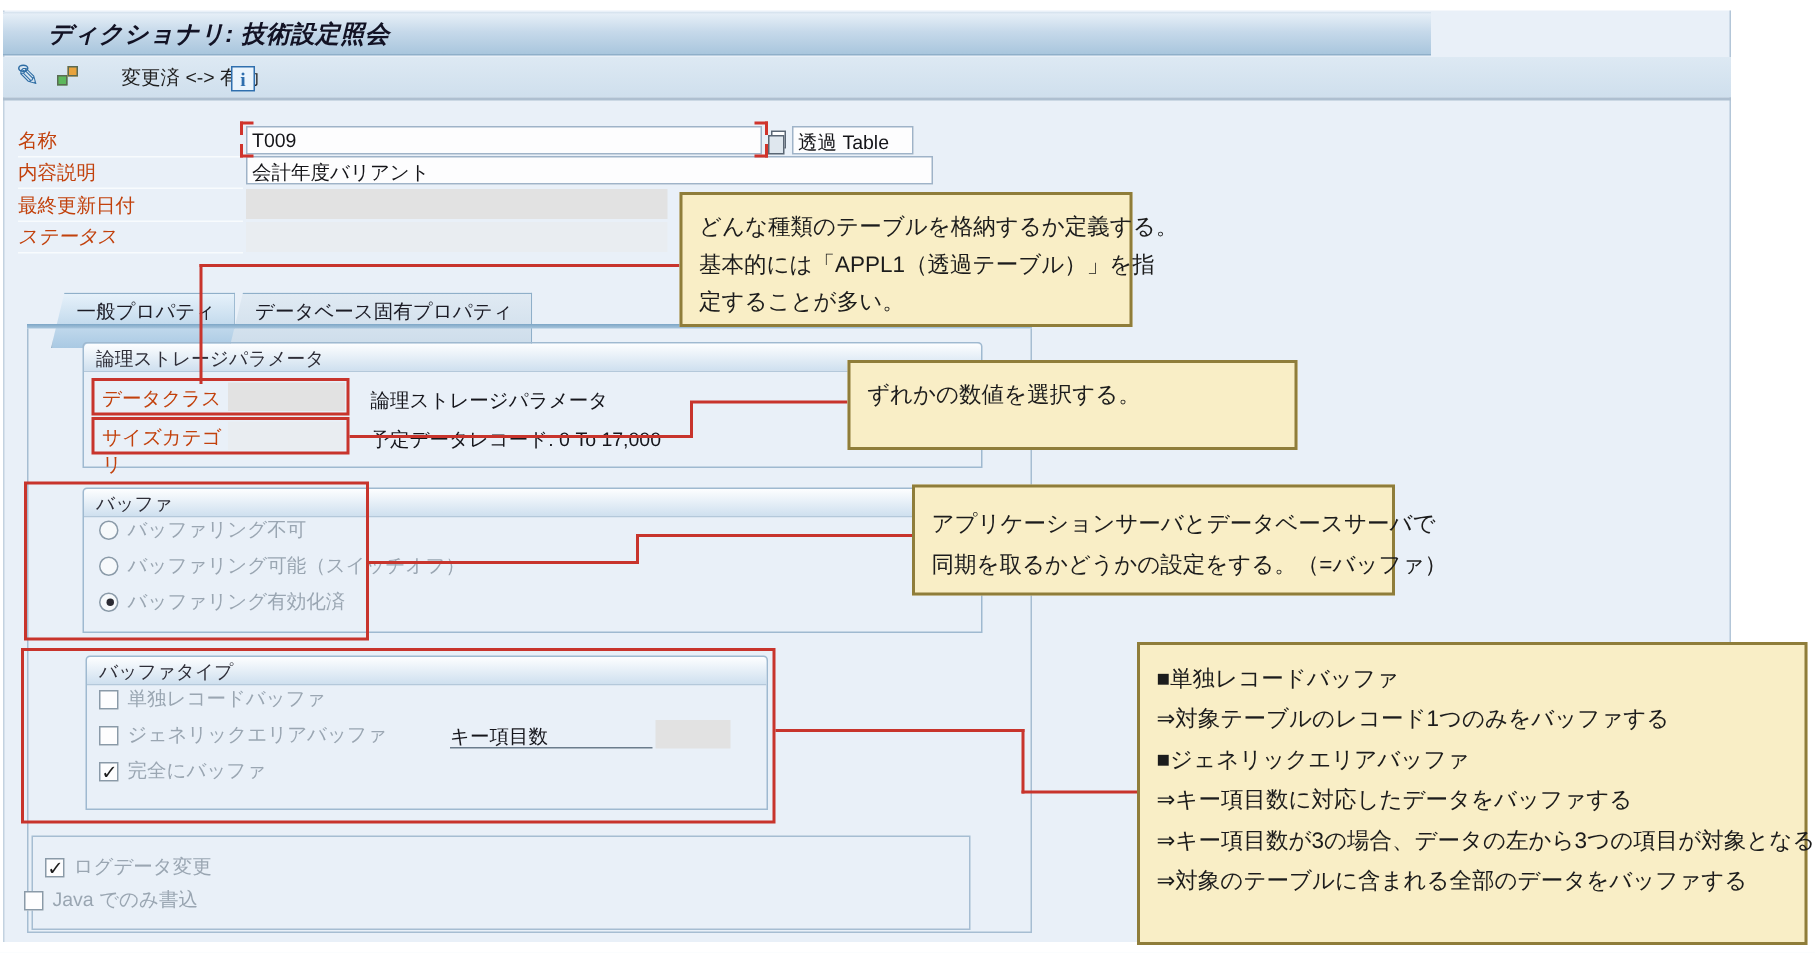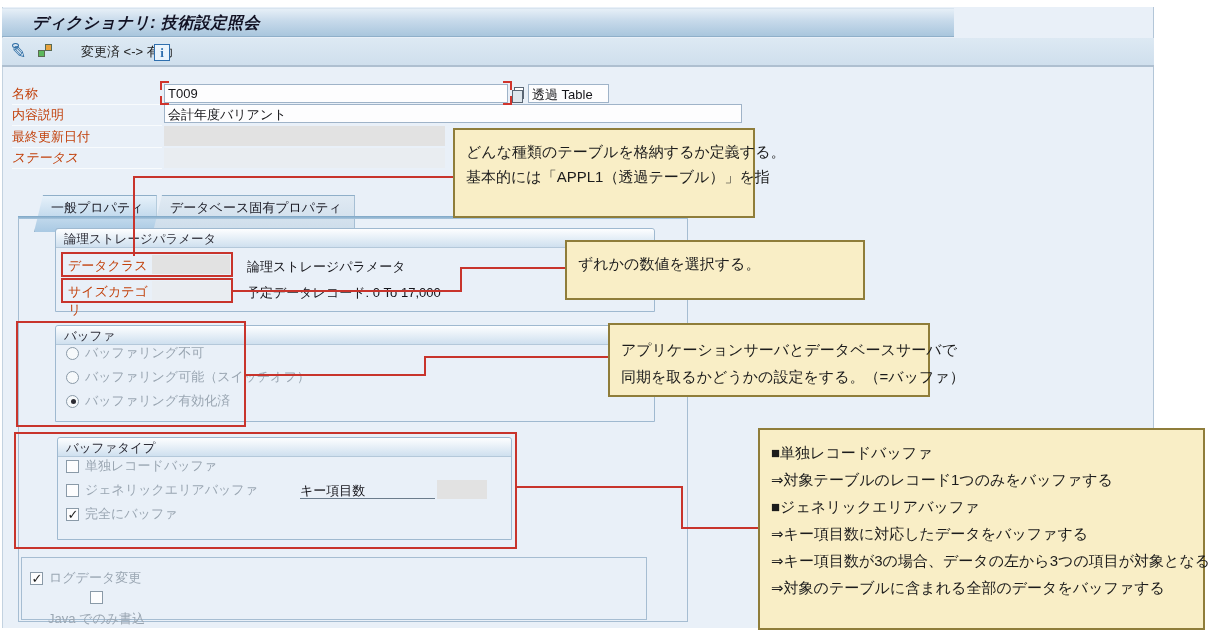--- a/index.html
+++ b/index.html
@@ -104,21 +104,21 @@
       <span class="info-icon">i</span>
     </div>
   </div>
 
   <div class="flabel" style="left:12px; top:85px;">名称</div>
   <div class="field" style="left:164px; top:84px; width:344px;">T009</div>
   <div class="copy-icon" style="left:514px; top:87px;"></div>
   <div class="field" style="left:528px; top:84px; width:81px;">透過 Table</div>
 
   <div class="flabel" style="left:12px; top:106px;">内容説明</div>
-  <div class="field" style="left:164px; top:104px; width:578px;">会計年度バリアント</div>
+  <div class="field" style="left:164px; top:104px; width:458px;">会計年度バリアント</div>
 
   <div class="flabel" style="left:12px; top:128px;">最終更新日付</div>
   <div class="field grey" style="left:164px; top:126px; width:281px; height:20px;"></div>
 
   <div class="flabel" style="left:12px; top:149px;font-style:italic;">ステータス</div>
   <div class="field grey2" style="left:164px; top:148px; width:281px; height:20px;"></div>
 
   <div class="tab active" style="left:34px;">一般プロパティ</div>
   <div class="tab inactive" style="left:153px;">データベース固有プロパティ</div>
   <div class="tabstrip"></div>
@@ -168,21 +168,21 @@
   </div>
   <div class="val" style="left:300px; top:482px;">キー項目数</div>
   <div class="keyline" style="left:300px; top:482px; width:135px; height:17px;"></div>
   <div class="field grey" style="left:437px; top:480px; width:50px;"></div>
 
   <div class="plainbox" style="left:21px; top:557px; width:626px; height:63px;"></div>
   <div class="opt" style="left:30px; top:569px;">
     <span class="cbox chk"></span>
     <span>ログデータ変更</span>
   </div>
-  <div class="opt" style="left:48px; top:591px;flex-direction:column;">
+  <div class="opt" style="left:16px; top:591px;">
     <span class="cbox"></span>
     <span>Java でのみ書込</span>
   </div>
 
   <div class="corner tl" style="left:160px; top:81px;"></div>
   <div class="corner tr" style="left:503px; top:81px;"></div>
   <div class="corner bl" style="left:160px; top:96px;"></div>
   <div class="corner br" style="left:503px; top:96px;"></div>
 
   <div class="redbox" style="left:61px; top:252px; width:172px; height:25px;"></div>
@@ -201,20 +201,21 @@
   <div class="redline" style="left:424px; top:357px; width:2px; height:19px;"></div>
   <div class="redline" style="left:424px; top:356px; width:184px; height:2px;"></div>
 
   <div class="redline" style="left:517px; top:486px; width:166px; height:2px;"></div>
   <div class="redline" style="left:681px; top:486px; width:2px; height:43px;"></div>
   <div class="redline" style="left:681px; top:527px; width:77px; height:2px;"></div>
 
   <div class="note" style="left:453px; top:128px; width:302px; height:90px;">
     <div>どんな種類のテーブルを格納するか定義する。</div>
     <div>基本的には「APPL1（透過テーブル）」を指</div>
+    <div>定することが多い。</div>
   </div>
   <div class="note" style="left:565px; top:240px; width:300px; height:60px;">
     <div>ずれかの数値を選択する。</div>
   </div>
   <div class="note" style="left:608px; top:323px; width:322px; height:74px; line-height:27px; padding-top:11px;">
     <div>アプリケーションサーバとデータベースサーバで</div>
     <div>同期を取るかどうかの設定をする。（=バッファ）</div>
   </div>
   <div class="note" style="left:758px; top:428px; width:447px; height:202px; line-height:27px;">
     <div>■単独レコードバッファ</div>

